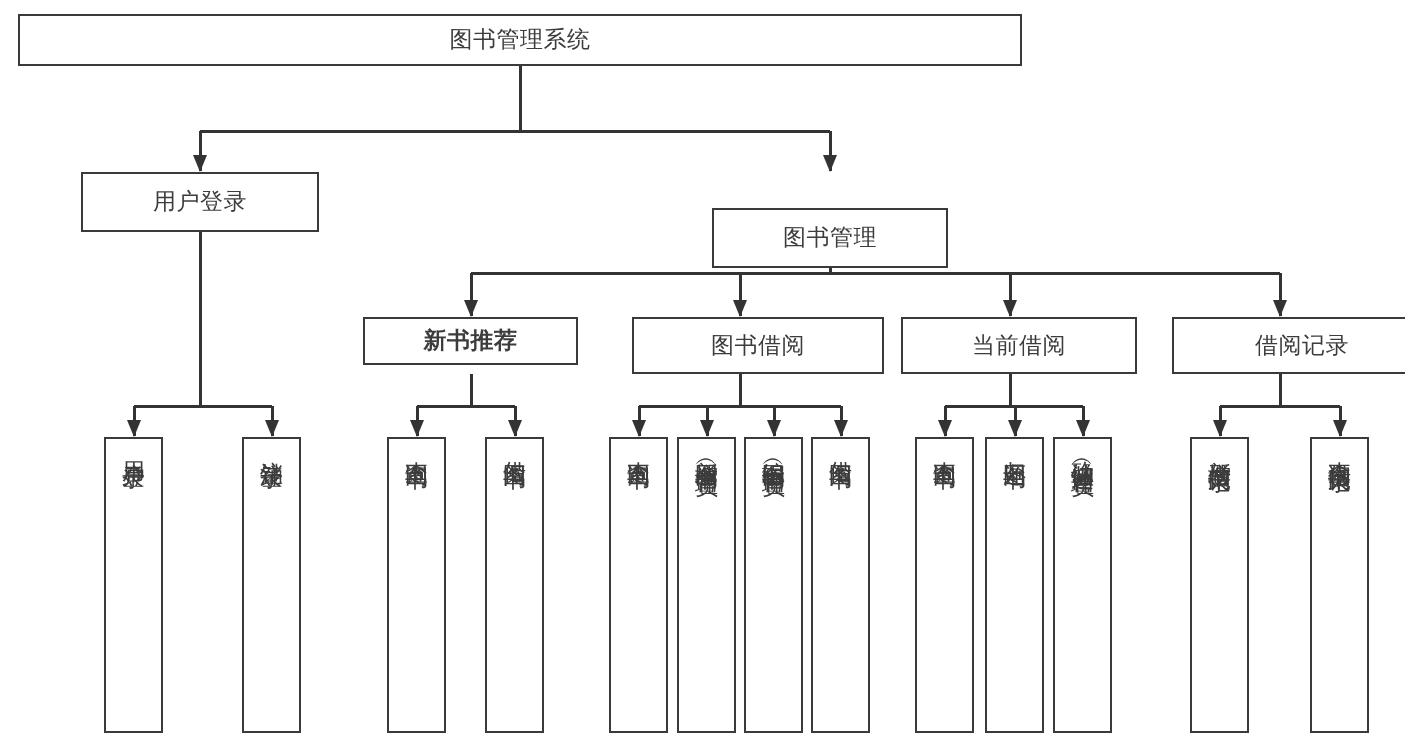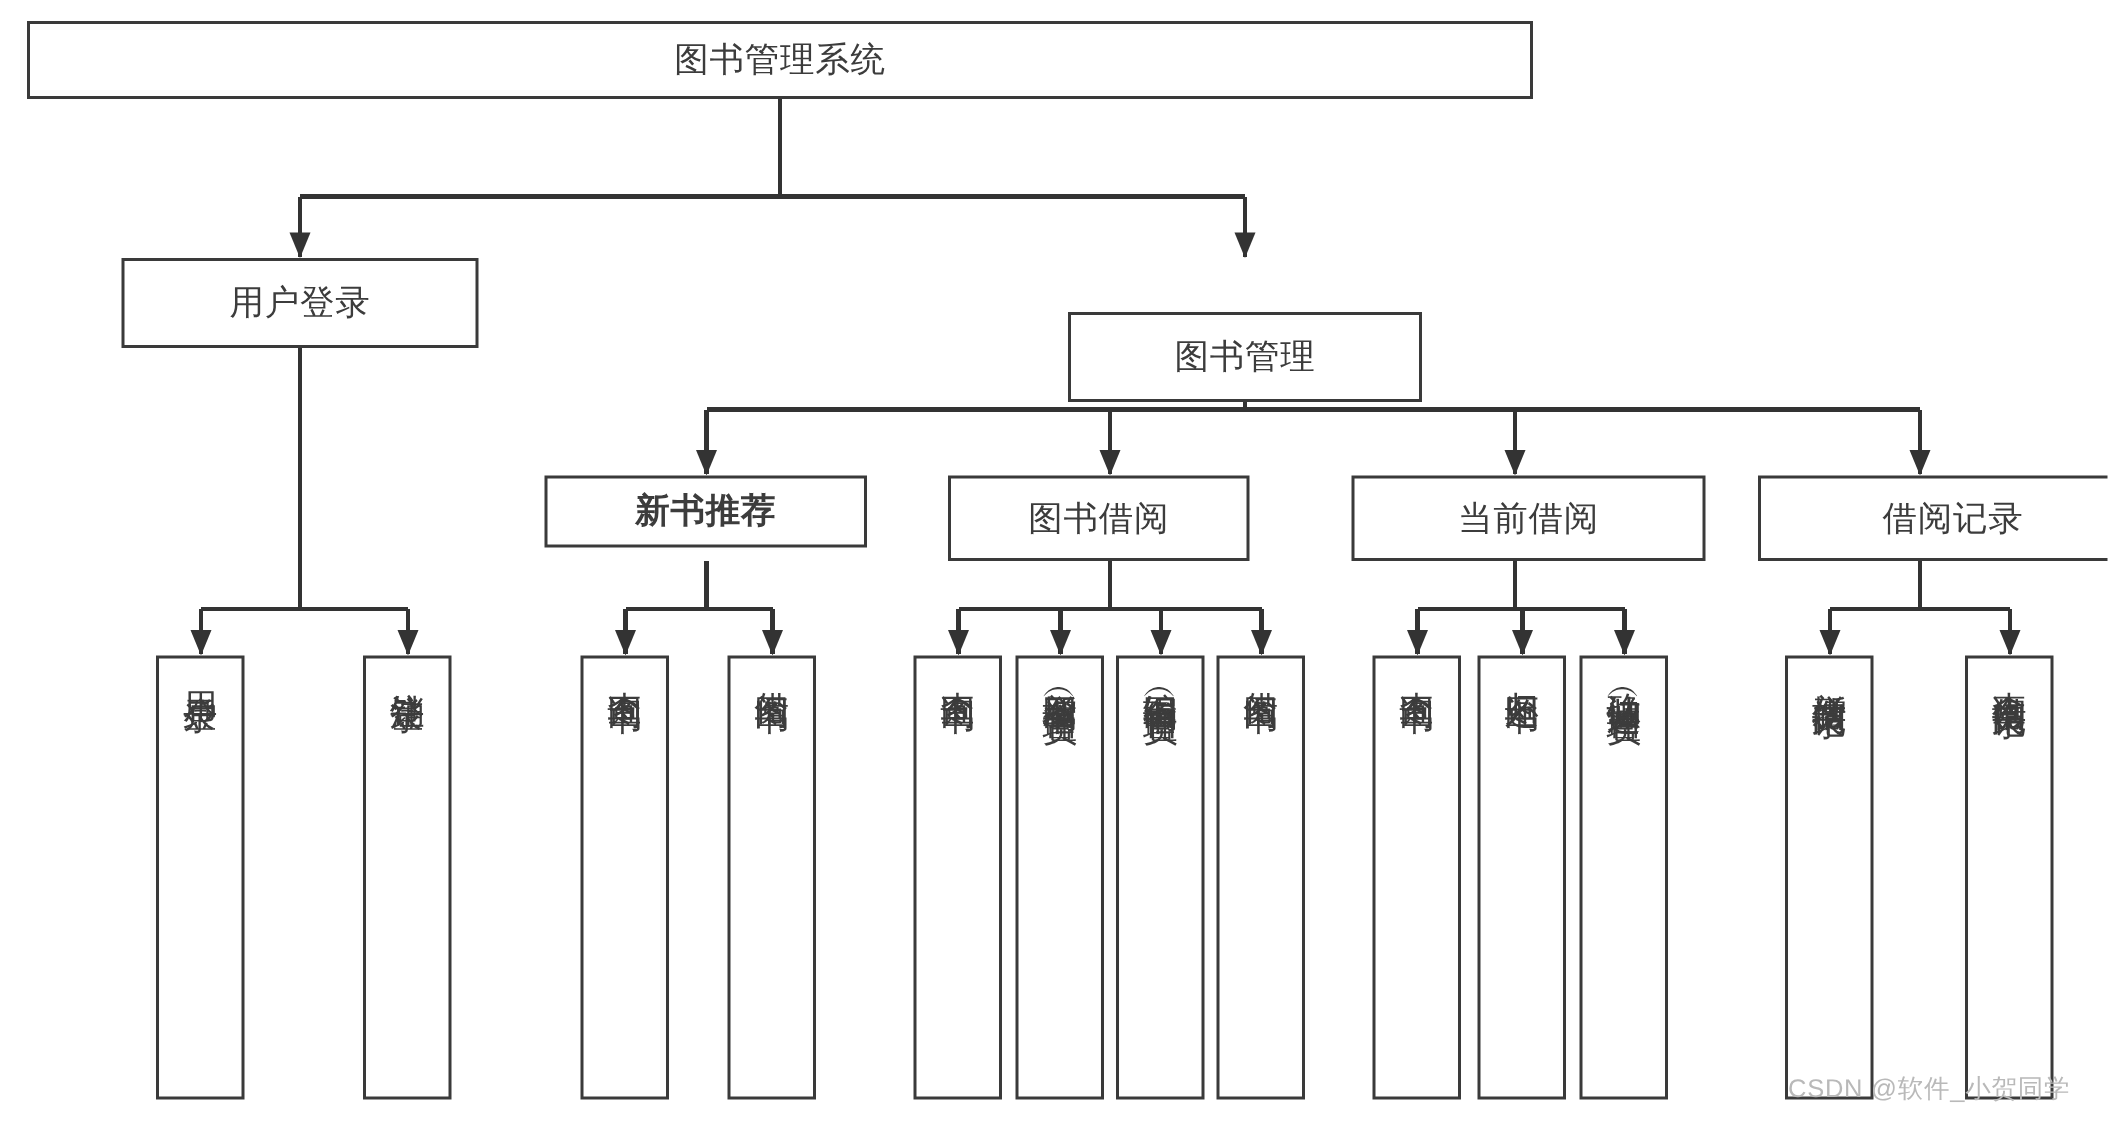--- a/index.html
+++ b/index.html
@@ -120,21 +120,21 @@
       </div>
       <div class="node horizontal" style="left: 81px; top: 172px; width: 238px; height: 60px;">
         <span class="label">用户登录</span>
       </div>
       <div class="node horizontal" style="left: 712px; top: 172px; width: 236px; height: 60px; margin-top: 36px;">
         <span class="label">图书管理</span>
       </div>
       <div class="node horizontal" style="left: 363px; top: 317px; width: 215px; height: 48px; font-weight: bold;">
         <span class="label">新书推荐</span>
       </div>
-      <div class="node horizontal" style="left: 632px; top: 317px; width: 201px; height: 57px;">
+      <div class="node horizontal" style="left: 632px; top: 317px; width: 252px; height: 57px;">
         <span class="label">图书借阅</span>
       </div>
       <div class="node horizontal" style="left: 901px; top: 317px; width: 236px; height: 57px;">
         <span class="label">当前借阅</span>
       </div>
       <div class="node horizontal" style="left: 1172px; top: 317px; width: 260px; height: 57px;">
         <span class="label">借阅记录</span>
       </div>
       <div class="node vertical" style="left: 104px; top: 437px; width: 59px; height: 296px;">
         <span class="label">用户登录</span>
@@ -169,14 +169,13 @@
       <div class="node vertical" style="left: 1053px; top: 437px; width: 59px; height: 296px;">
         <span class="label">确认归还（管理员）</span>
       </div>
       <div class="node vertical" style="left: 1190px; top: 437px; width: 59px; height: 296px;">
         <span class="label">新增借阅记录</span>
       </div>
       <div class="node vertical" style="left: 1310px; top: 437px; width: 59px; height: 296px;">
         <span class="label">查询借阅记录</span>
       </div>
     </div>
-  <div class="watermark" style="left: 1192px; top: 714px; color: rgb(185, 185, 185);">CSDN @软件_小贺同学</div>
 </div>
 
 </body></html>

